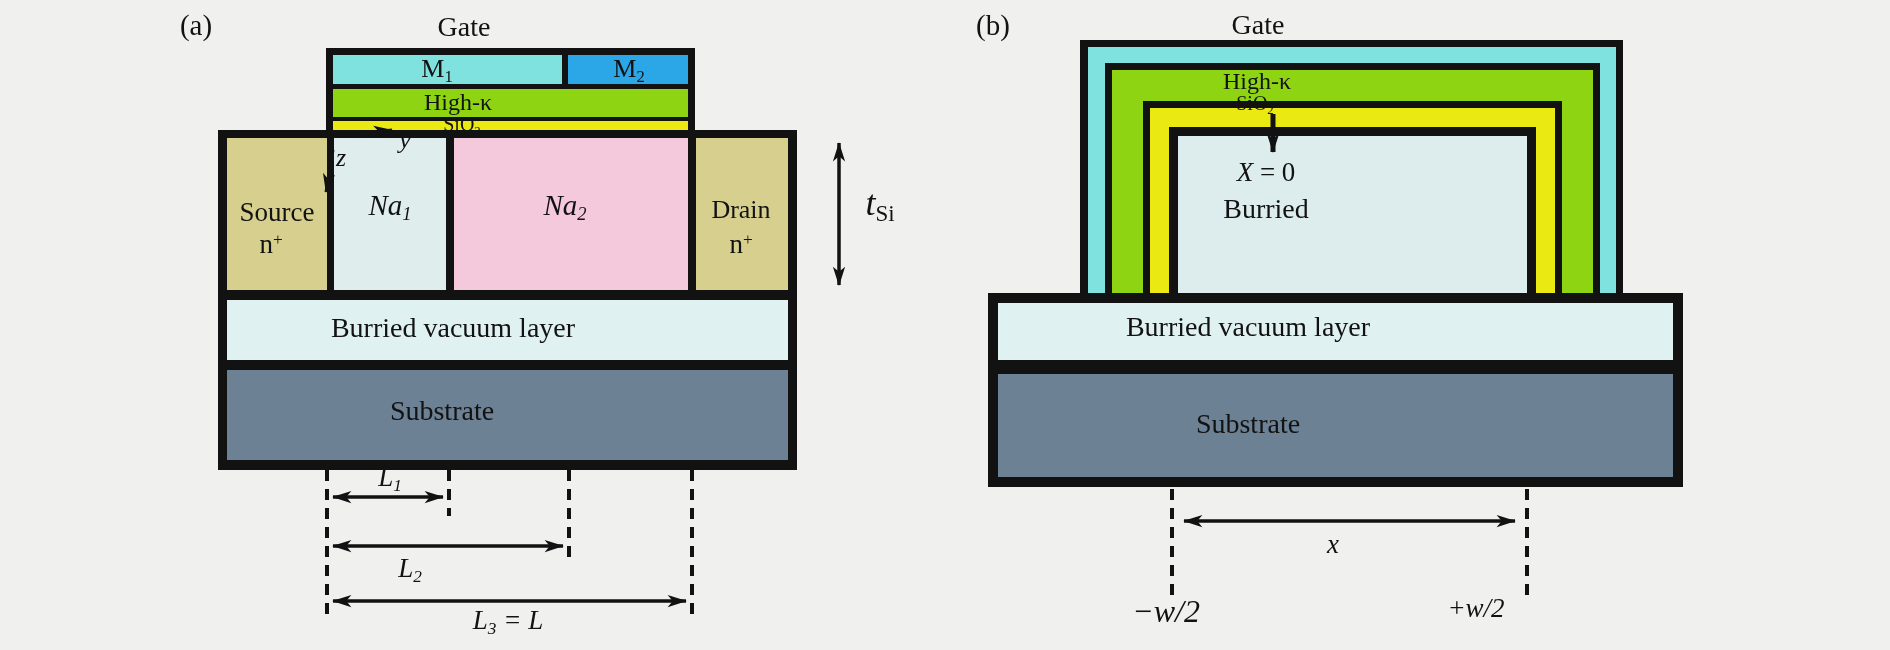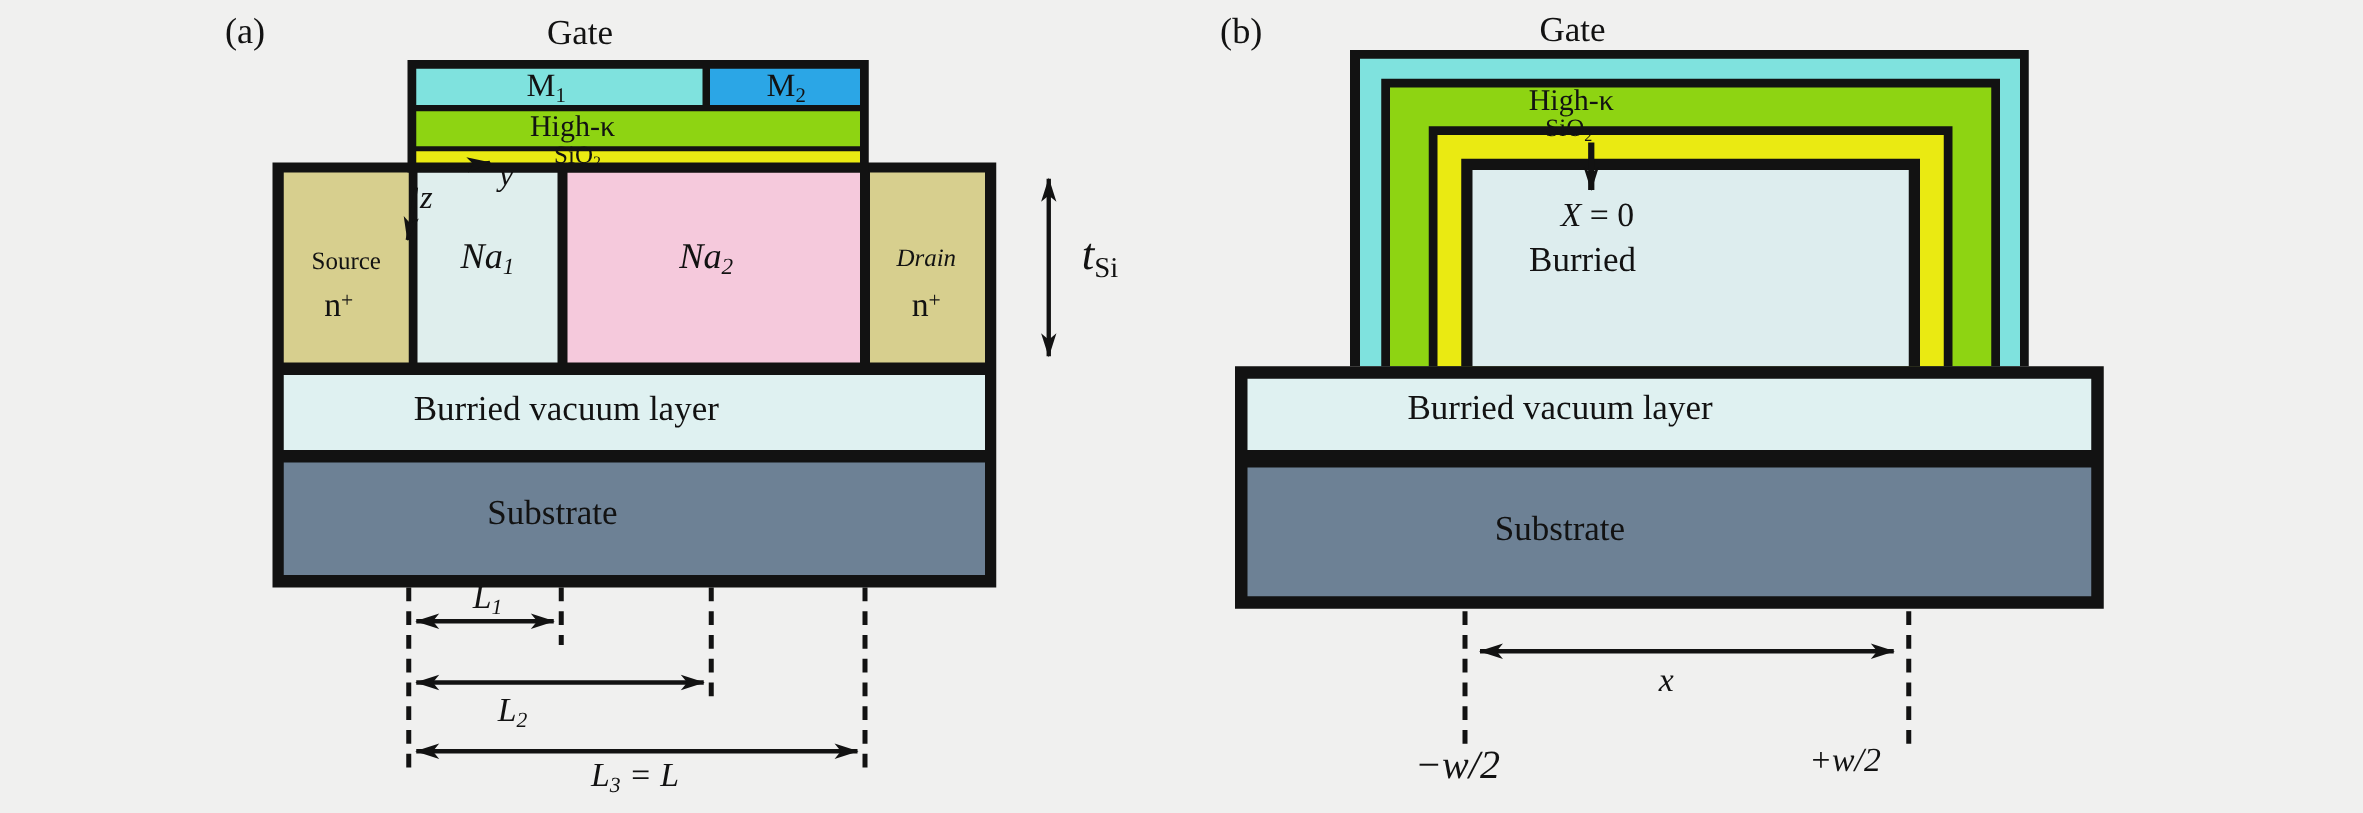--- a/index.html
+++ b/index.html
@@ -49,25 +49,25 @@
 
 <div class="abs bg-outline" style="left:218px;top:130px;width:579px;height:340px;z-index:2;">
   <div class="abs bg-khaki" style="left:9px;top:8px;width:100px;height:152px;"></div>
   <div class="abs bg-na1" style="left:116px;top:8px;width:112px;height:152px;"></div>
   <div class="abs bg-pink" style="left:236px;top:8px;width:234px;height:152px;"></div>
   <div class="abs bg-khaki" style="left:478px;top:8px;width:92px;height:152px;"></div>
   <div class="abs bg-vac" style="left:9px;top:170px;width:561px;height:60px;"></div>
   <div class="abs bg-sub" style="left:9px;top:240px;width:561px;height:90px;"></div>
 </div>
 
-<div class="clabel" style="left:277px;top:198px;font-size:20px;z-index:4;">Source</div>
+<div class="clabel" style="left:277px;top:198px;font-size:27px;z-index:4;">Source</div>
 <div class="clabel" style="left:271px;top:230px;font-size:27px;z-index:4;"><span>n</span><sup>+</sup></div>
 <div class="clabel it" style="left:390px;top:190px;font-size:29px;z-index:4;"><span>Na</span><sub>1</sub></div>
 <div class="clabel it" style="left:565px;top:190px;font-size:29px;z-index:4;"><span>Na</span><sub>2</sub></div>
-<div class="clabel" style="left:741px;top:196px;font-size:20px;z-index:4;font-style:italic;">Drain</div>
+<div class="clabel" style="left:741px;top:196px;font-size:26px;z-index:4;">Drain</div>
 <div class="clabel" style="left:741px;top:230px;font-size:27px;z-index:4;"><span>n</span><sup>+</sup></div>
 <div class="clabel" style="left:453px;top:313px;font-size:28px;z-index:4;">Burried vacuum layer</div>
 <div class="clabel" style="left:442px;top:396px;font-size:28px;z-index:4;">Substrate</div>
 
 <div class="clabel it" style="left:405px;top:126px;font-size:26px;z-index:6;">y</div>
 <div class="clabel it" style="left:341px;top:144px;font-size:26px;z-index:6;">z</div>
 <div class="clabel it" style="left:880px;top:184px;font-size:36px;"><span>t</span><sub style="font-style:normal">Si</sub></div>
 <div class="clabel it" style="left:390px;top:463px;font-size:27px;"><span>L</span><sub>1</sub><span></span></div>
 <div class="clabel it" style="left:410px;top:554px;font-size:27px;"><span>L</span><sub>2</sub><span></span></div>
 <div class="clabel it" style="left:492px;top:606px;font-size:27px;margin-left:16px;"><span>L</span><sub>3</sub><span> = L</span></div>
@@ -79,21 +79,21 @@
 <div class="abs bg-m1" style="left:1088px;top:47px;width:528px;height:246px;"></div>
 <div class="abs bg-outline" style="left:1105px;top:63px;width:495px;height:230px;"></div>
 <div class="abs bg-green" style="left:1112px;top:70px;width:481px;height:223px;"></div>
 <div class="abs bg-outline" style="left:1143px;top:101px;width:419px;height:192px;"></div>
 <div class="abs bg-yellow" style="left:1150px;top:108px;width:405px;height:185px;"></div>
 <div class="abs bg-outline" style="left:1169px;top:127px;width:367px;height:166px;"></div>
 <div class="abs bg-chan" style="left:1178px;top:136px;width:349px;height:157px;"></div>
 
 <div class="clabel" style="left:1257px;top:68px;font-size:24px;z-index:4;">High-κ</div>
 <div class="clabel" style="left:1255px;top:92px;font-size:20px;z-index:4;"><span>SiO</span><sub>2</sub></div>
-<div class="clabel" style="left:1266px;top:158px;font-size:27px;z-index:4;margin-left:12px;"><span class="it">X</span><span> = 0</span></div>
+<div class="clabel" style="left:1266px;top:158px;font-size:27px;z-index:4;"><span class="it">X</span><span> = 0</span></div>
 <div class="clabel" style="left:1266px;top:194px;font-size:28px;z-index:4;">Burried</div>
 
 <div class="abs bg-outline" style="left:988px;top:293px;width:695px;height:194px;z-index:2;">
   <div class="abs bg-vac" style="left:10px;top:10px;width:675px;height:57px;"></div>
   <div class="abs bg-sub" style="left:10px;top:81px;width:675px;height:103px;"></div>
 </div>
 <div class="clabel" style="left:1248px;top:312px;font-size:28px;z-index:4;">Burried vacuum layer</div>
 <div class="clabel" style="left:1248px;top:409px;font-size:28px;z-index:4;">Substrate</div>
 
 <div class="clabel it" style="left:1333px;top:530px;font-size:27px;">x</div>

